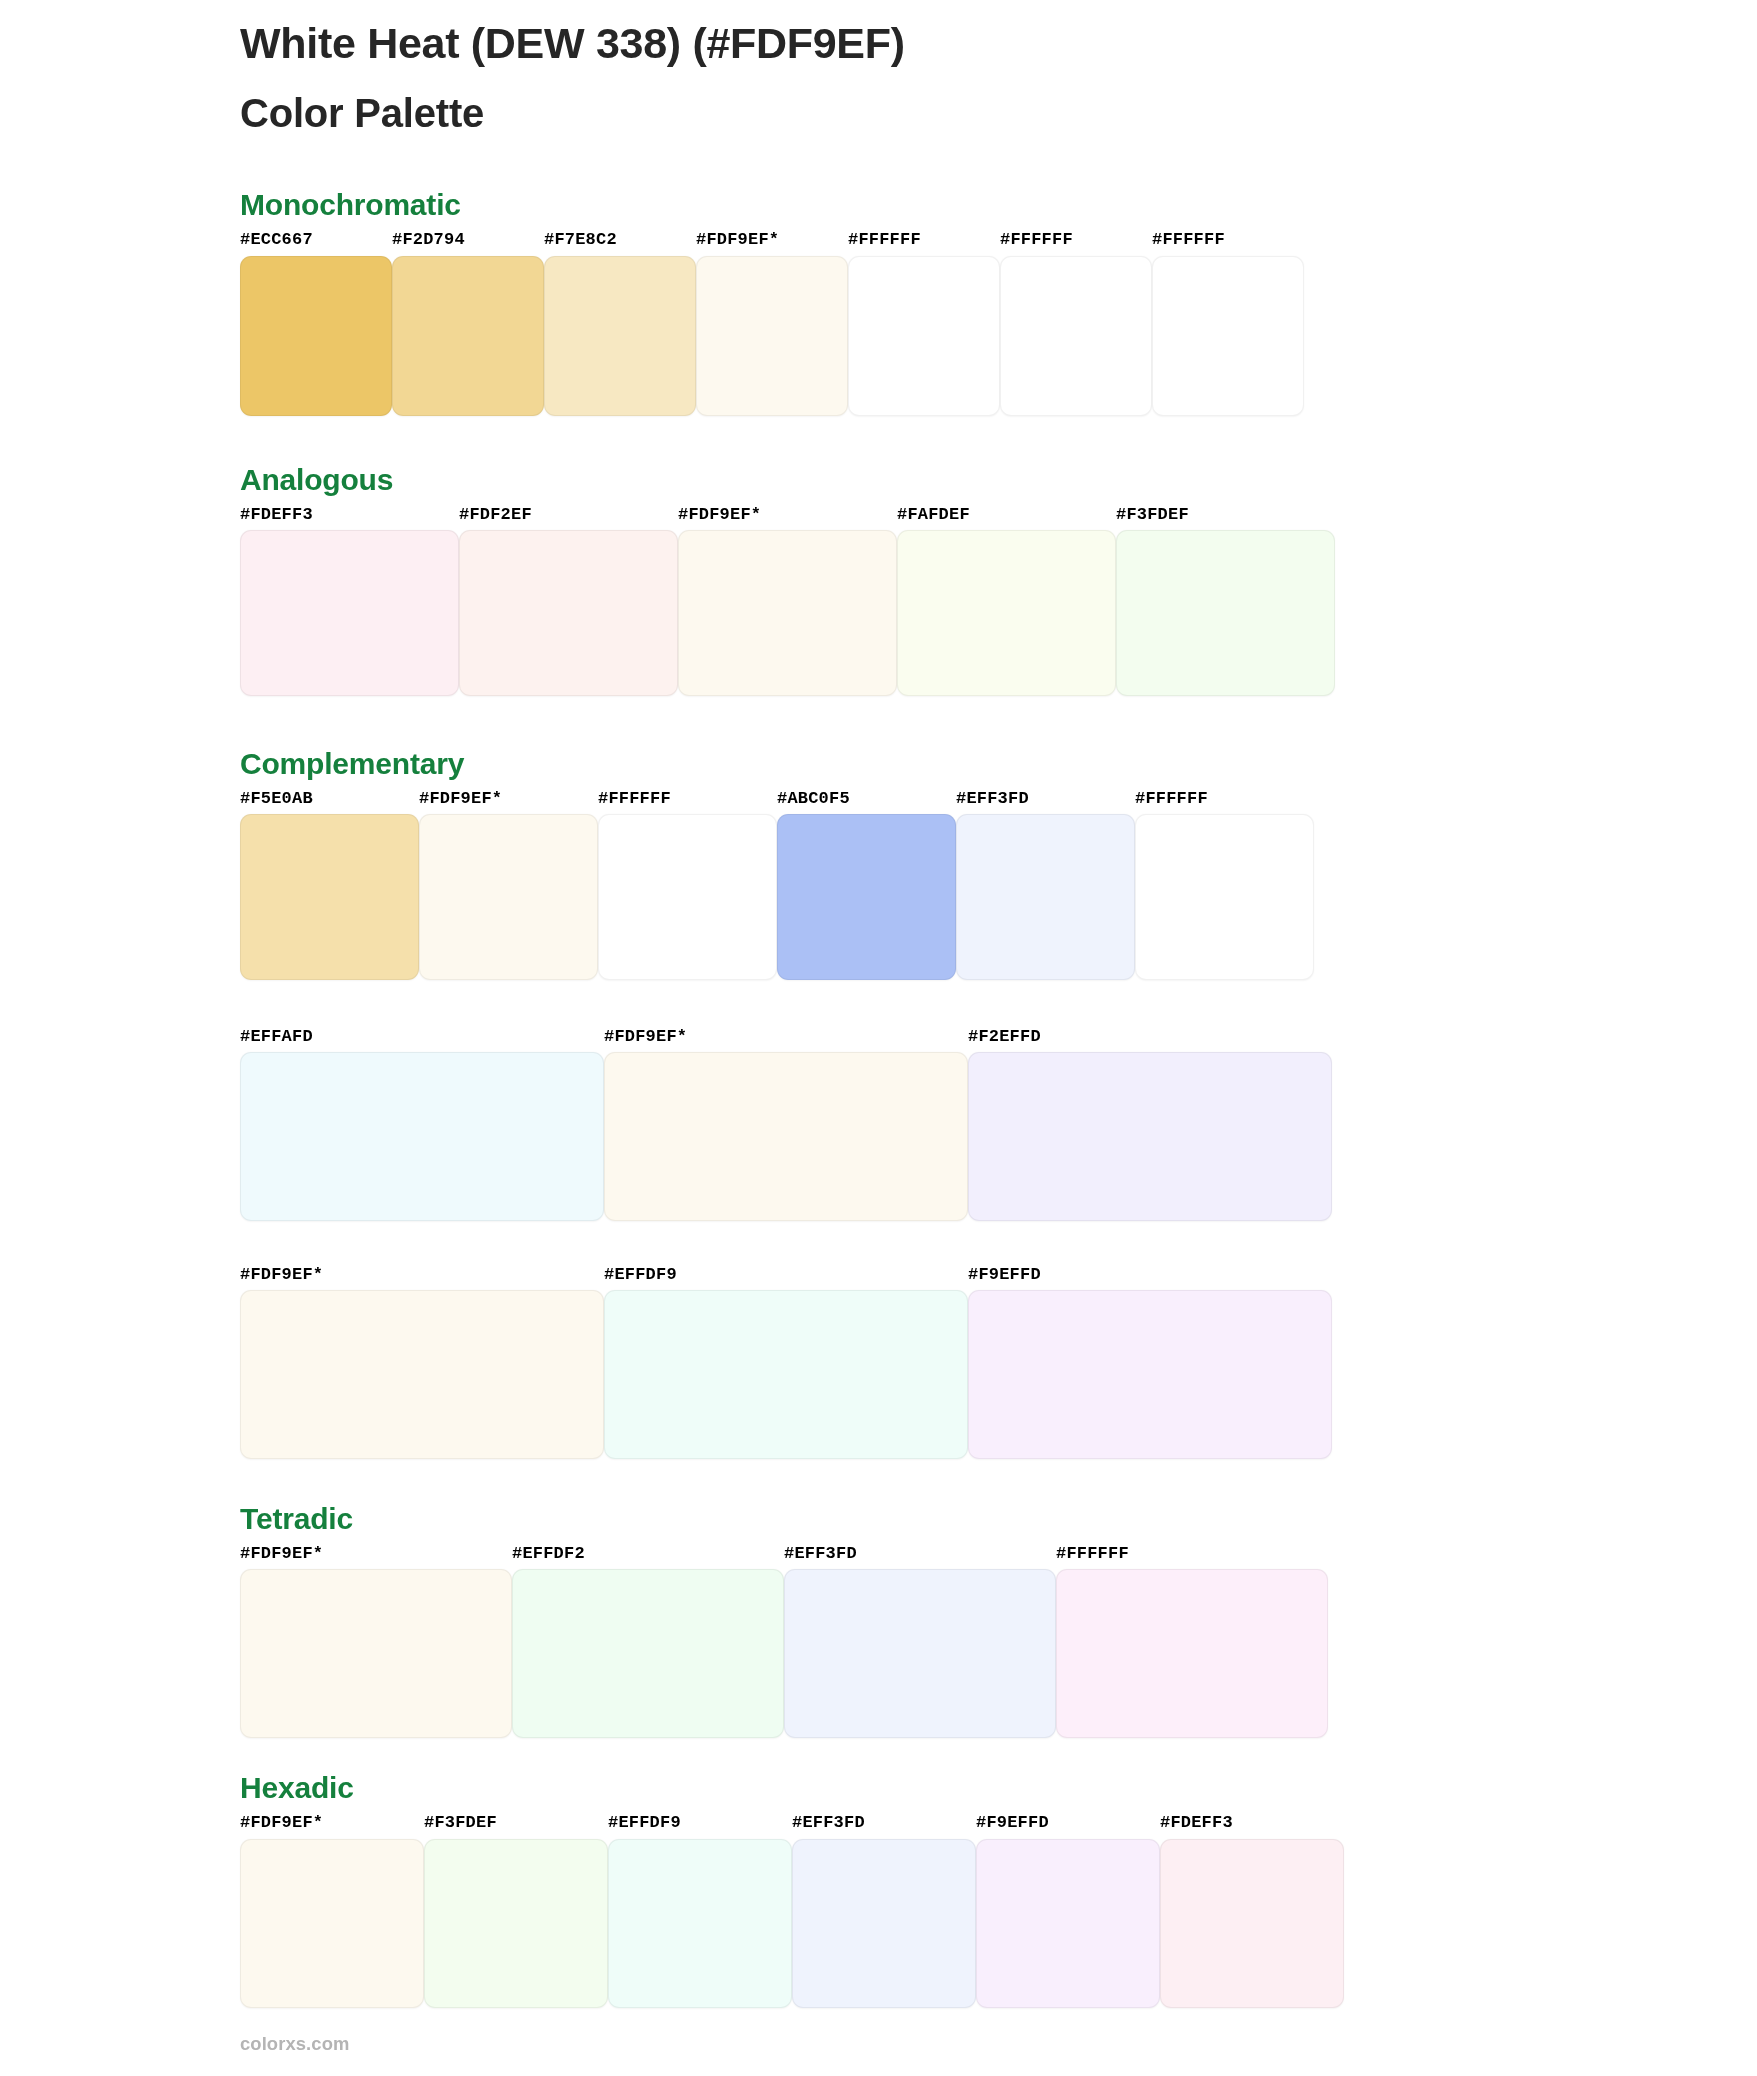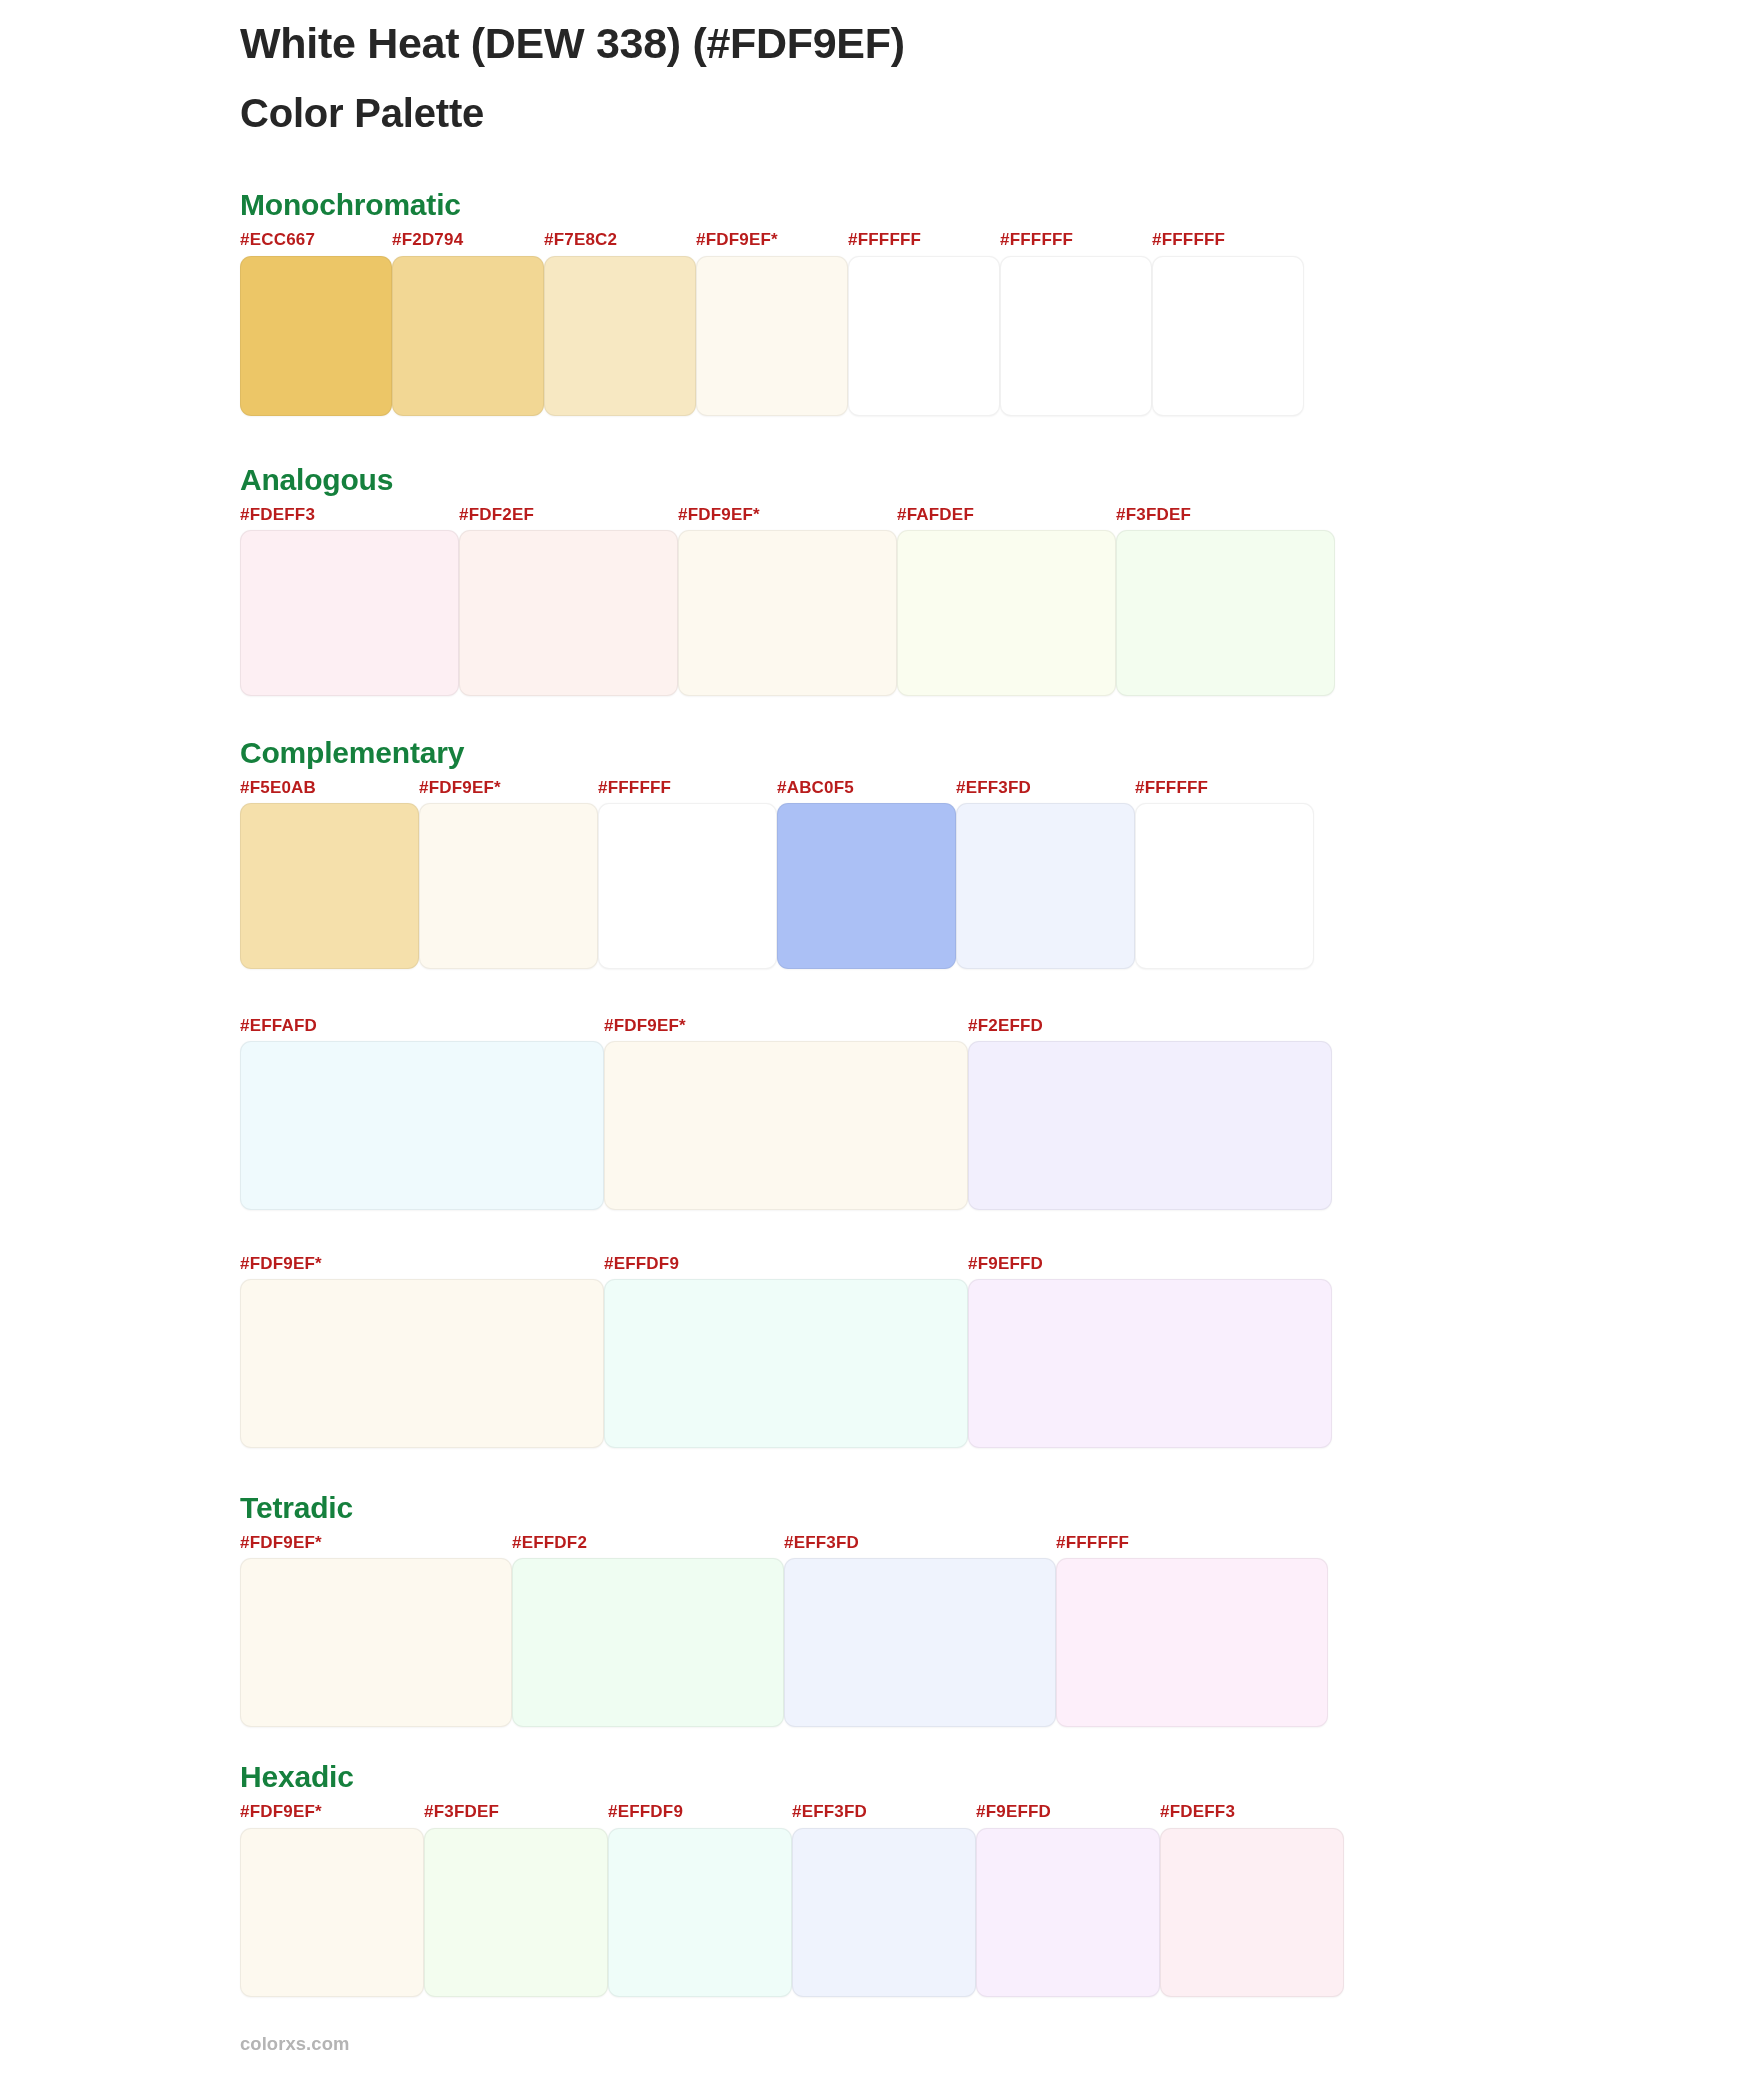--- a/index.html
+++ b/index.html
@@ -54,26 +54,27 @@
     padding: 0 0 8px 0;
     line-height: 1.2;
   }
   .labels {
     display: flex;
     position: relative;
   }
   .swatch-label {
     font-size: 17px;
     font-weight: bold;
-    color: #b91c1c;
+    color: #000000;
     letter-spacing: 0.2px;
     white-space: nowrap;
     line-height: 1;
     padding-bottom: 7.2px;
     box-sizing: border-box;
+    font-family: Liberation Mono, monospace;
   }
   .swatches {
     display: flex;
     position: relative;
   }
   .swatch {
     box-sizing: border-box;
     border-radius: 11.2px;
     border: 0.8px solid rgba(0,0,0,0.055);
     box-shadow: 0 0.8px 1.6px rgba(0,0,0,0.045);
@@ -95,21 +96,21 @@
   .sec-triadic   .labels > *, .sec-triadic   .swatches > * { width: 364px; }
   .sec-triadic   .swatches { height: 169px; }
 
   .sec-tetradic  .labels > *, .sec-tetradic  .swatches > * { width: 272px; }
   .sec-tetradic  .swatches { height: 169px; }
 
   .sec-hexadic   .labels > *, .sec-hexadic   .swatches > * { width: 184px; }
   .sec-hexadic   .swatches { height: 169px; }
 
   .sec-mono      { margin-bottom: 46px; }
-  .sec-analogous { margin-bottom: 39px; }
+  .sec-analogous { margin-bottom: 50px; }
   .sec-comp      { margin-bottom: 48px; }
   .sec-split     { margin-bottom: 45px; }
   .sec-triadic   { margin-bottom: 42px; }
   .sec-tetradic  { margin-bottom: 32px; }
   .sec-hexadic   { margin-bottom: 0; }
 
   .footer {
     position: absolute;
     left: 240px;
     bottom: 22.4px;

